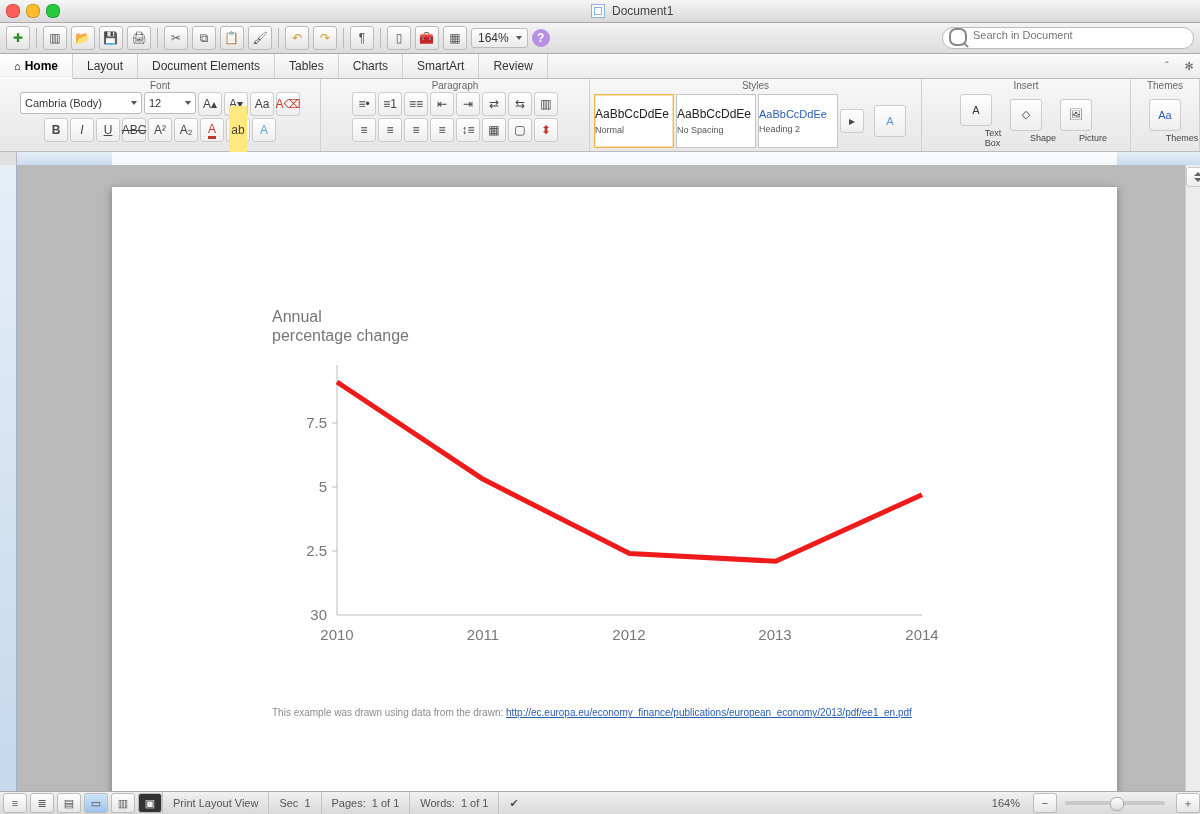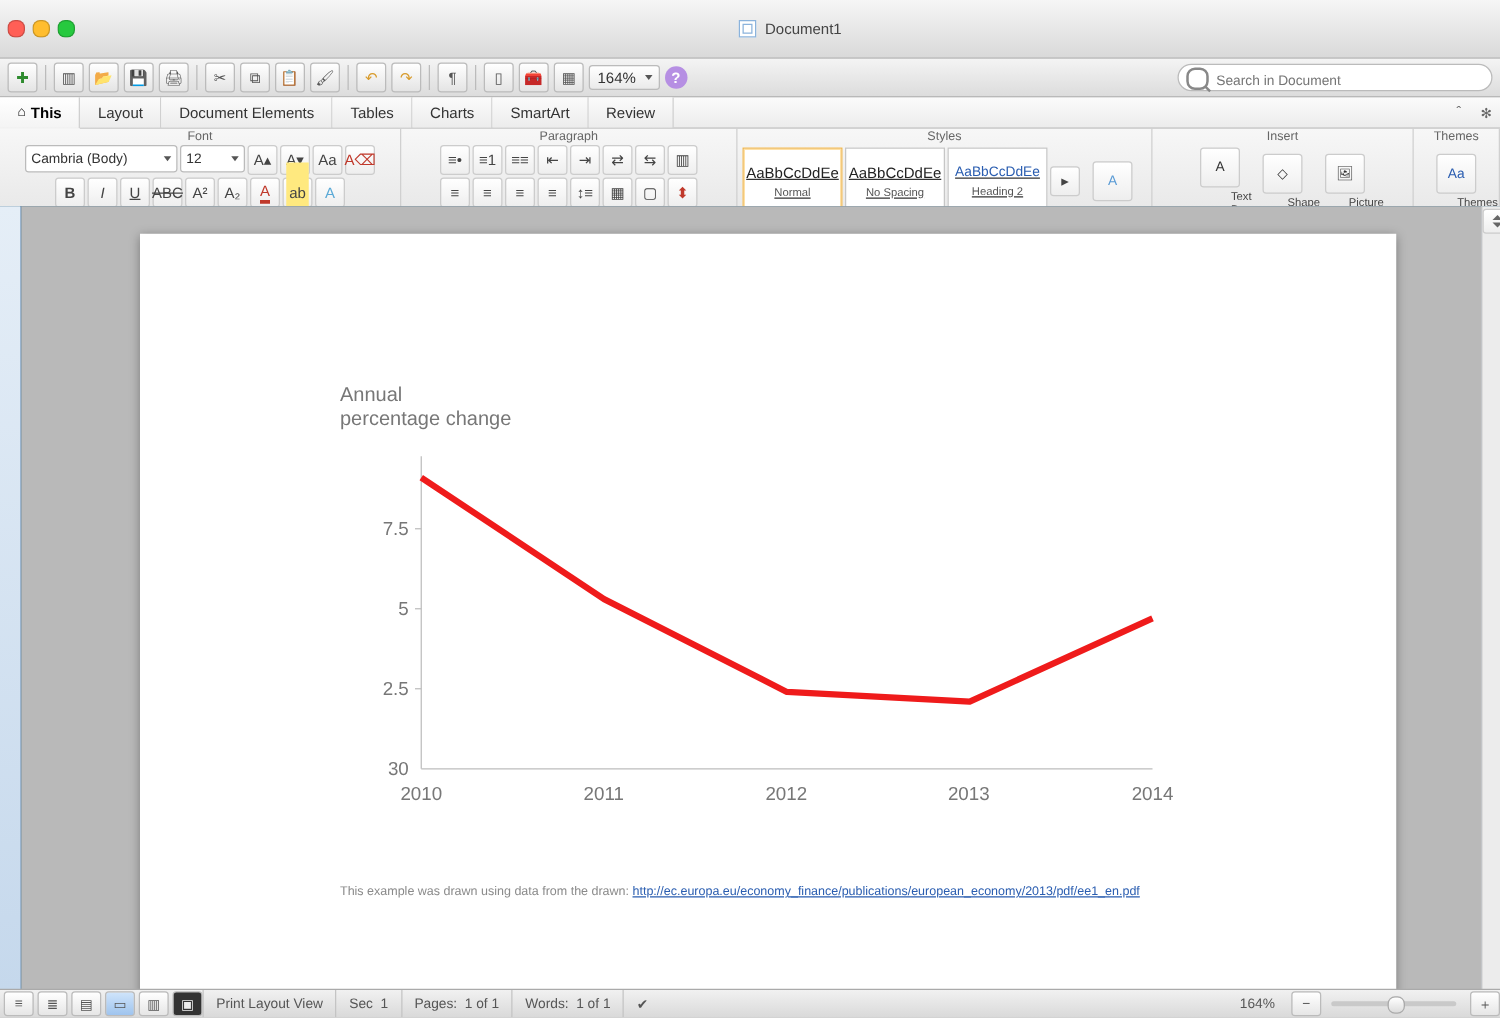--- a/index.html
+++ b/index.html
@@ -1,68 +1,68 @@
 <!DOCTYPE html>
 <html><head>
 <meta charset="utf-8">
 <style>
   html,body{margin:0;padding:0;font-family:"Lucida Grande","Helvetica Neue",Arial,sans-serif;font-size:11px;background:#b9b9b9;color:#333;}
   .window{width:1200px;height:814px;background:#e8e8e8;position:relative;overflow:hidden;}
   
-  .titlebar{height:22px;background:linear-gradient(#f6f6f6,#d9d9d9);border-bottom:1px solid #aaa;display:flex;align-items:center;padding:12px 6px;}
+  .titlebar{height:22px;background:linear-gradient(#f6f6f6,#d9d9d9);border-bottom:1px solid #aaa;display:flex;align-items:center;padding:0 6px;}
   .traffic{display:flex;gap:6px;margin-right:10px;}
   .tl{width:12px;height:12px;border-radius:6px;border:1px solid rgba(0,0,0,.2);}
   .tl.red{background:#ff5f56;} .tl.yellow{background:#ffbd2e;} .tl.green{background:#27c93f;}
   .titlebar .title{flex:1;text-align:center;font-size:12px;color:#444;}
   .titlebar .title .ico{display:inline-block;width:12px;height:12px;background:#fff;border:1px solid #8bb3dc;vertical-align:middle;margin-right:4px;position:relative;}
   .titlebar .title .ico:before{content:"";position:absolute;left:2px;right:2px;top:2px;bottom:2px;border:1px solid #8bb3dc;}
   
   .qtoolbar{height:30px;background:linear-gradient(#f4f4f4,#dcdcdc);border-bottom:1px solid #aaa;display:flex;align-items:center;padding:0 6px;gap:4px;}
   .tbtn{width:22px;height:22px;border:1px solid #bbb;border-radius:3px;background:linear-gradient(#fff,#e4e4e4);display:flex;align-items:center;justify-content:center;color:#555;font-size:12px;}
   .tsep{width:1px;height:20px;background:#bbb;margin:0 2px;}
   .zoom{border:1px solid #bbb;border-radius:3px;background:linear-gradient(#fff,#eaeaea);padding:2px 18px 2px 6px;font-size:12px;position:relative;}
   .zoom:after{content:"";position:absolute;right:5px;top:7px;border-left:3px solid transparent;border-right:3px solid transparent;border-top:4px solid #555;}
   .help{width:18px;height:18px;border-radius:9px;background:#b68fe3;color:#fff;font-weight:bold;display:flex;align-items:center;justify-content:center;font-size:12px;}
-  .searchbox{margin-left:auto;display:flex;align-items:flex-end;background:#fff;border:1px solid #bbb;border-radius:11px;height:20px;width:250px;}
+  .searchbox{margin-left:auto;display:flex;align-items:flex-start;background:#fff;border:1px solid #bbb;border-radius:11px;height:20px;width:250px;}
   .searchbox .mag{width:14px;height:14px;margin:0 4px 0 6px;border:2px solid #888;border-radius:7px;position:relative;}
   .searchbox .mag:after{content:"";position:absolute;width:2px;height:6px;background:#888;transform:rotate(-45deg);right:-2px;bottom:-4px;}
   .searchbox input{border:none;outline:none;flex:1;font-size:11px;color:#888;background:transparent;}
   
   .rtabs{height:24px;background:linear-gradient(#fbfbfb,#ececec);border-bottom:1px solid #bbb;display:flex;align-items:stretch;}
   .rtab{padding:0 14px;display:flex;align-items:center;font-size:12px;color:#333;border-right:1px solid #d0d0d0;background:linear-gradient(#fbfbfb,#ececec);}
   .rtab.active{background:linear-gradient(#fff,#f4f4f4);font-weight:bold;color:#000;border-bottom:1px solid #fff;margin-bottom:-1px;}
   .rtab .hicon{margin-right:4px;font-size:11px;}
   .rtabs .spacer{flex:1;}
   .rgear{width:22px;display:flex;align-items:center;justify-content:center;color:#666;}
   
   .ribbon{height:72px;background:linear-gradient(#f7f7f7,#e7e7e7);border-bottom:1px solid #bbb;display:flex;}
   .rgroup{border-right:1px solid #d0d0d0;padding:1px 4px 2px;display:flex;flex-direction:column;}
   .rgrouplabel{text-align:center;font-size:10px;color:#666;height:12px;}
   .rgroupbody{flex:1;display:flex;align-items:center;gap:3px;}
   .selbox{border:1px solid #bbb;border-radius:3px;background:#fff;height:20px;font-size:11px;padding:0 16px 0 4px;display:flex;align-items:center;position:relative;color:#333;}
   .selbox:after{content:"";position:absolute;right:4px;top:8px;border-left:3px solid transparent;border-right:3px solid transparent;border-top:4px solid #555;}
   .sqbtn{width:22px;height:22px;border:1px solid #ccc;border-radius:3px;background:linear-gradient(#fff,#eee);display:flex;align-items:center;justify-content:center;font-size:12px;color:#444;}
   .row{display:flex;gap:2px;}
   .col{display:flex;flex-direction:column;gap:2px;}
-  .stylecard{border:1px solid #c6c6c6;background:#fff;width:78px;height:52px;display:flex;flex-direction:column;font-size:9px;align-items:center;justify-content:center;gap:4px;text-decoration:underline;}
+  .stylecard{border:1px solid #c6c6c6;background:#fff;width:78px;height:52px;display:flex;flex-direction:column;font-size:9px;align-items:flex-start;justify-content:center;gap:4px;}
   .stylecard.sel{border-color:#eeb651;box-shadow:inset 0 0 0 1px #ffe1a6;}
   .stylecard .prev{font-size:12px;color:#222;}
   .stylecard .prev.h1{color:#2a5db0;font-size:14px;font-weight:bold;}
   .stylecard .prev.h2{color:#2a5db0;font-size:11px;}
   .stylecard .nm{font-size:9px;color:#555;}
   .biglabel{display:flex;flex-direction:column;align-items:center;width:48px;gap:2px;}
   .bigicon{width:30px;height:30px;border:1px solid #ccc;border-radius:3px;background:linear-gradient(#fff,#eee);display:flex;align-items:center;justify-content:center;}
   .biglabeltxt{font-size:9px;color:#444;margin-left:34px;}
   
   .rulerbar{height:16px;background:linear-gradient(#e5eef7,#c5d8ec);border-bottom:1px solid #9ab4cf;display:flex;}
   .vrulerbtn{width:16px;height:16px;background:#e0e0e0;border-right:1px solid #bbb;}
   .hruler{flex:1;position:relative;background:linear-gradient(#e5eef7,#c5d8ec);overflow:hidden;}
   .hruler .pagepart{position:absolute;top:0;bottom:0;background:linear-gradient(#fefefe,#eef4fa);}
   
-  .docarea{position:absolute;left:0;right:0;top:165px;bottom:22px;background:#0c4a6e;display:flex;}
+  .docarea{position:absolute;left:0;right:0;top:165px;bottom:22px;background:#eab308;display:flex;}
   .vruler{width:16px;background:linear-gradient(#e5eef7,#c5d8ec);border-right:1px solid #9ab4cf;}
   .scrollpane{flex:1;overflow:hidden;position:relative;background:#b9b9b9;}
   .page{position:absolute;left:95px;top:22px;width:1005px;height:750px;background:#fff;box-shadow:0 2px 8px rgba(0,0,0,.35);}
   .vscroll{width:14px;background:#ececec;border-left:1px solid #ccc;}
   
   .chartwrap{position:absolute;left:160px;top:120px;width:720px;}
   .chlabel{font-size:16px;color:#777;line-height:1.2;}
   .svgchart{margin-top:10px;}
   .srcline{font-size:10px;color:#8a8a8a;margin-top:40px;}
   .srcline a{color:#2a5db0;text-decoration:underline;}
@@ -121,21 +121,21 @@
     <div class="help">?</div>
     <div class="searchbox">
       <div class="mag"></div>
       <input type="text" placeholder="Search in Document" style="">
     </div>
   </div>
 
   <div class="rtabs">
     <div class="rtab active">
         <span class="hicon">⌂</span>
-        <span>This</span>
+        <span>Home</span>
       </div>
     <div class="rtab">
         <span>Layout</span>
       </div>
     <div class="rtab">
         <span>Document Elements</span>
       </div>
     <div class="rtab">
         <span>Tables</span>
       </div>

